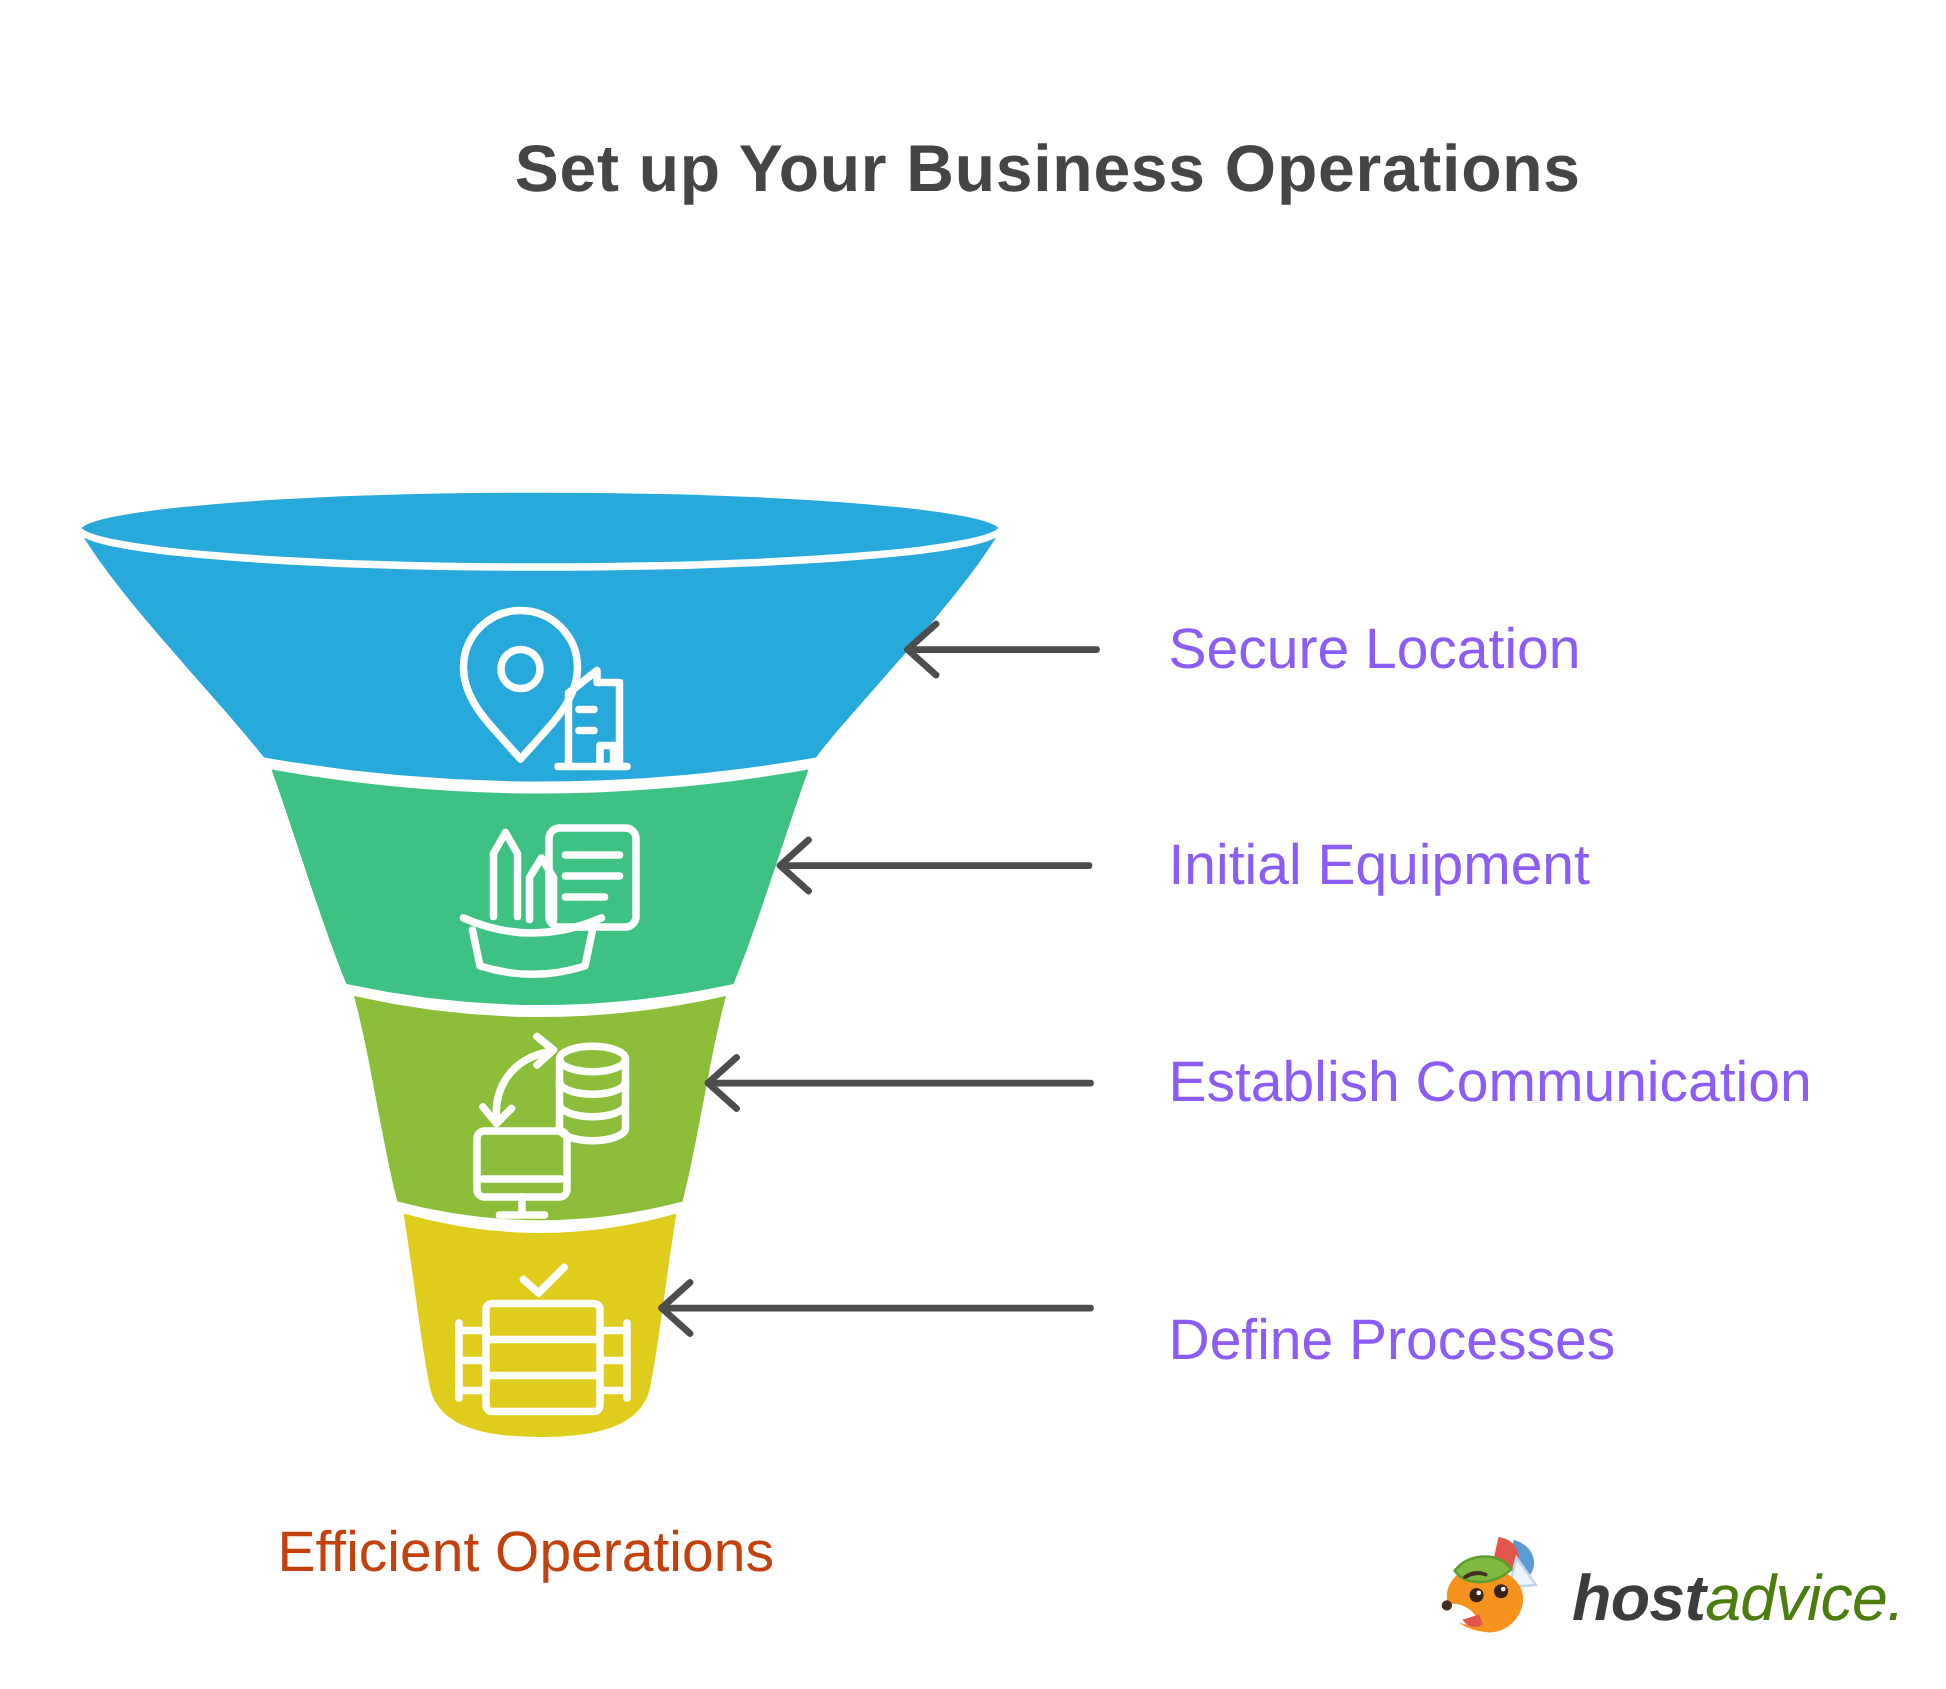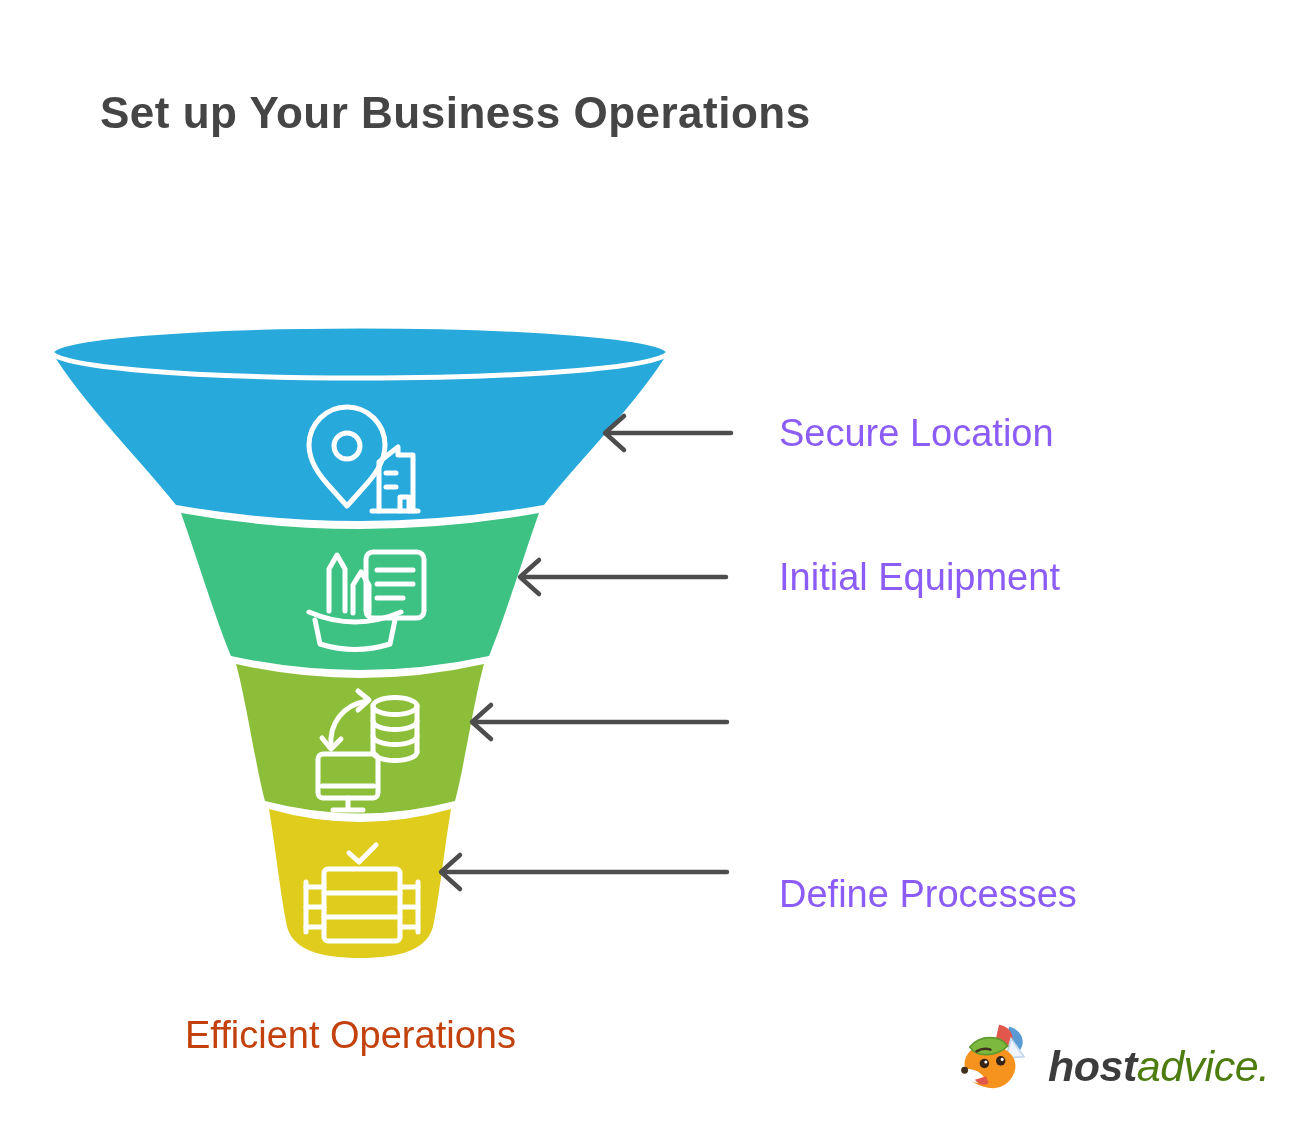--- a/index.html
+++ b/index.html
@@ -1,21 +1,21 @@
 <!DOCTYPE html>
 <html><head>
 <meta charset="utf-8">
 <style>
   html,body{margin:0;padding:0;background:#fff;}
   .canvas{
     position:relative;width:1297px;height:1126px;background:#ffffff;overflow:hidden;
     font-family:"Liberation Sans", sans-serif;
   }
   .title{
-    position:absolute;left:100px;top:88px;width:1197px;text-align:left;
+    position:absolute;left:100px;top:88px;width:1197px;text-align:center;
     font-size:44px;font-weight:700;color:#454545;letter-spacing:.5px;
   }
   .top-label{
     position:absolute;left:168px;top:222px;
     font-size:38px;color:#555a5e;
   }
   .bottom-label{
     position:absolute;left:185px;top:1014px;
     font-size:38px;color:#c2410c;
   }
@@ -132,20 +132,21 @@
       </g>
       <g>
         <line x1="442" y1="872" x2="727" y2="872"></line>
         <polyline points="460,855 441,872 460,889"></polyline>
       </g>
     </g>
   </svg>
 
   <div class="stage-label s1">Secure Location</div>
   <div class="stage-label s2">Initial Equipment</div>
+  <div class="stage-label s3">Establish Communication</div>
   <div class="stage-label s4">Define Processes</div>
 
   <div class="bottom-label">Efficient Operations</div>
 
   <div class="logo">
     <svg width="86" height="92" viewBox="0 0 100 100">
       <path d="M62 4 C76 8 82 22 74 32 L56 22 Z" fill="#5b9bd5"></path>
       <path d="M50 2 C64 4 70 17 63 29 L46 20 Z" fill="#e2574c"></path>
       <path d="M64 18 L79 39 L58 41 Z" fill="#eef4fb" stroke="#c3d7ea" stroke-width="2"></path>
       <path d="M10 48 C10 33 25 23 41 25 C59 28 71 39 69 53 C66 69 52 79 36 75 C20 72 10 63 10 48 Z" fill="#f6921e"></path>

